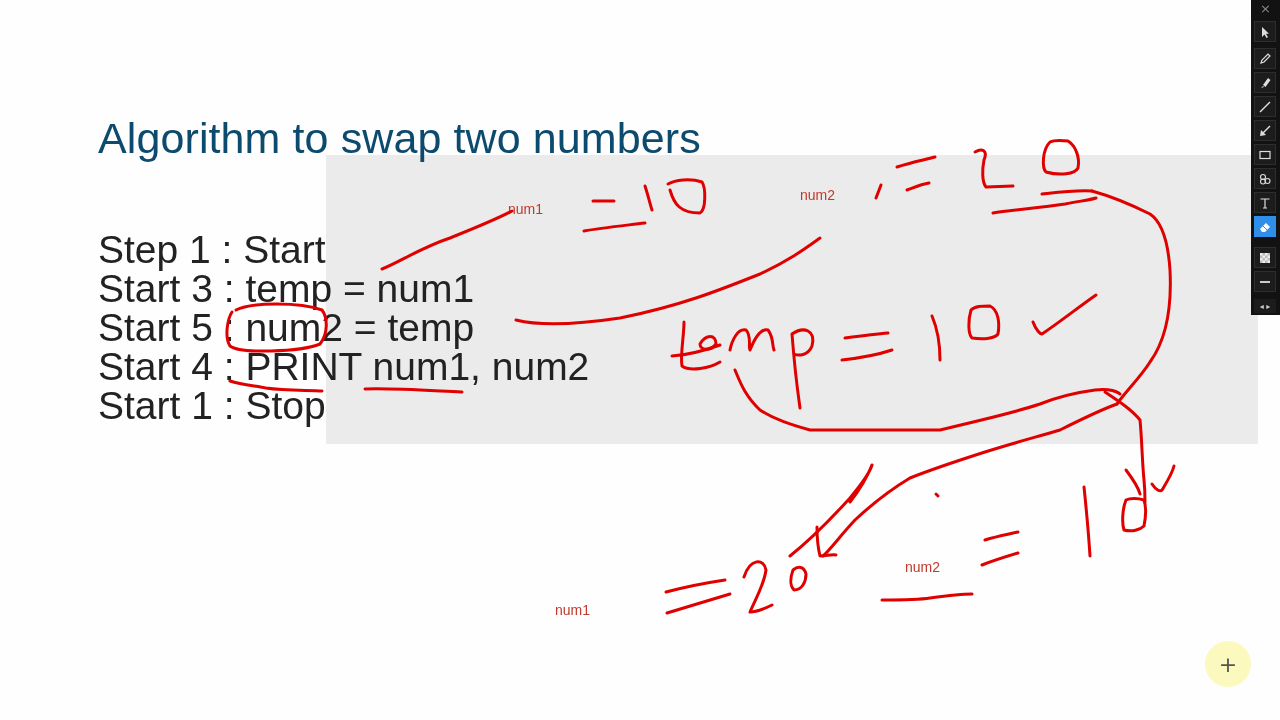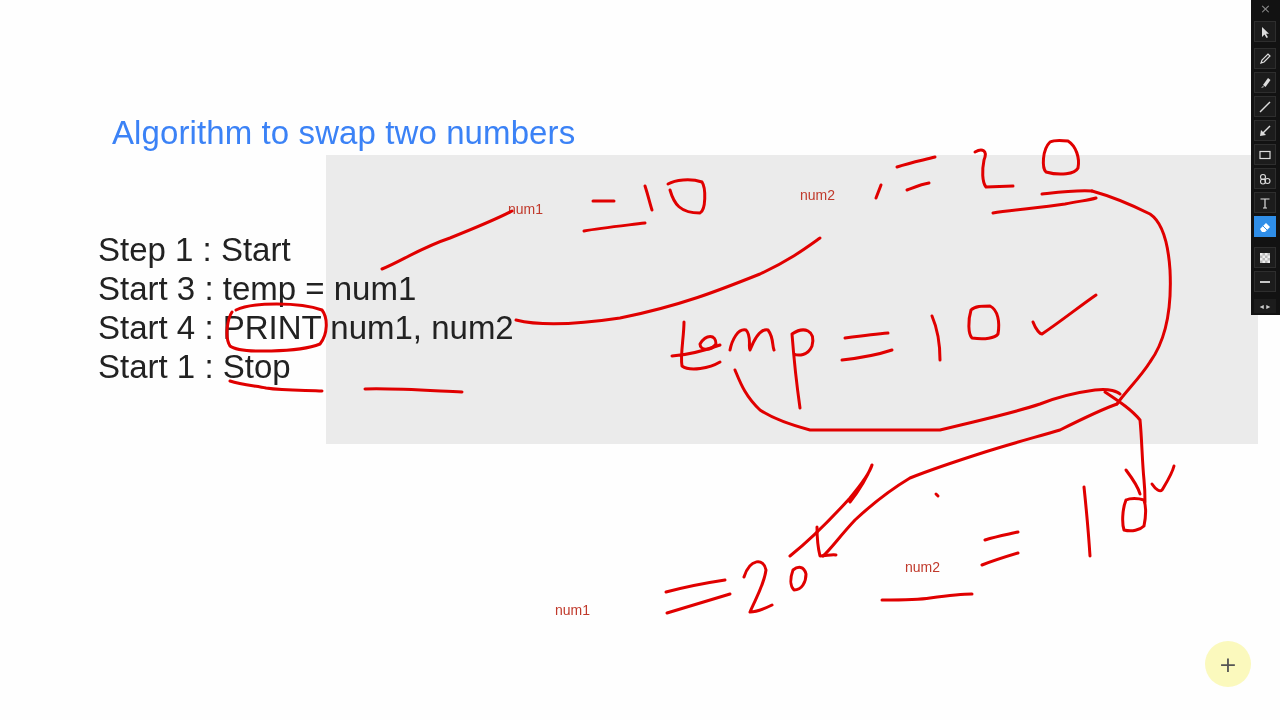--- a/index.html
+++ b/index.html
@@ -7,26 +7,26 @@
     width: 1280px; height: 720px; position: relative; overflow: hidden;
     background: #fefefe;
     font-family: "Liberation Sans", sans-serif;
   }
   .slide { position: absolute; left: 0; top: 0; width: 1250px; height: 720px; }
   .gray-panel {
     position: absolute; left: 326px; top: 155px; width: 932px; height: 289px;
     background: #ebebeb;
   }
   .title {
-    position: absolute; left: 112px; top: 114px;
-    font-size: 33px; color: #3b82f6; white-space: nowrap; letter-spacing: 0.1px;
+    position: absolute; left: 98px; top: 114px;
+    font-size: 43px; color: #0c4a6e; white-space: nowrap; letter-spacing: 0.1px;
   }
   .steps {
     position: absolute; left: 98px; top: 231px;
-    font-size: 33px; color: #222; line-height: 38.9px; white-space: nowrap;
+    font-size: 39px; color: #222; line-height: 38.9px; white-space: nowrap;
   }
   .step-line { height: 38.9px; }
   .ink { position: absolute; left: 0; top: 0; width: 1280px; height: 720px; pointer-events: none; }
   .ink path { fill: none; stroke: #e00000; stroke-width: 3; stroke-linecap: round; stroke-linejoin: round; }
   .label {
     position: absolute; font-size: 14px; color: #c0392b; white-space: nowrap;
   }
   
   .toolbar {
     position: absolute; left: 1251px; top: 0; width: 29px; height: 315px;
@@ -60,20 +60,21 @@
 <body>
 
 <div class="slide">
   <div class="gray-panel"></div>
 
   <div class="title">Algorithm to swap two numbers</div>
 
   <div class="steps">
     <div class="step-line">Step 1 : Start</div>
     <div class="step-line">Start 3 : temp = num1</div>
+    <div class="step-line">Start 5 : num2 = temp</div>
     <div class="step-line">Start 4 : PRINT num1, num2</div>
     <div class="step-line">Start 1 : Stop</div>
   </div>
 
   <div class="label" style="left:508px;top:201px;">num1</div>
   <div class="label" style="left:800px;top:187px;">num2</div>
   <div class="label" style="left:905px;top:559px;">num2</div>
   <div class="label" style="left:555px;top:602px;">num1</div>
 </div>
 

